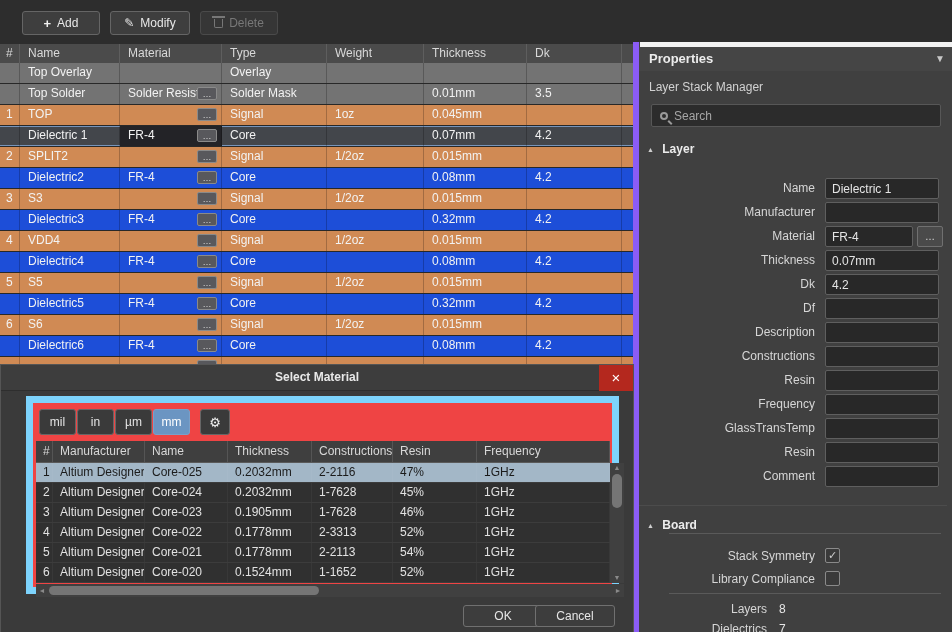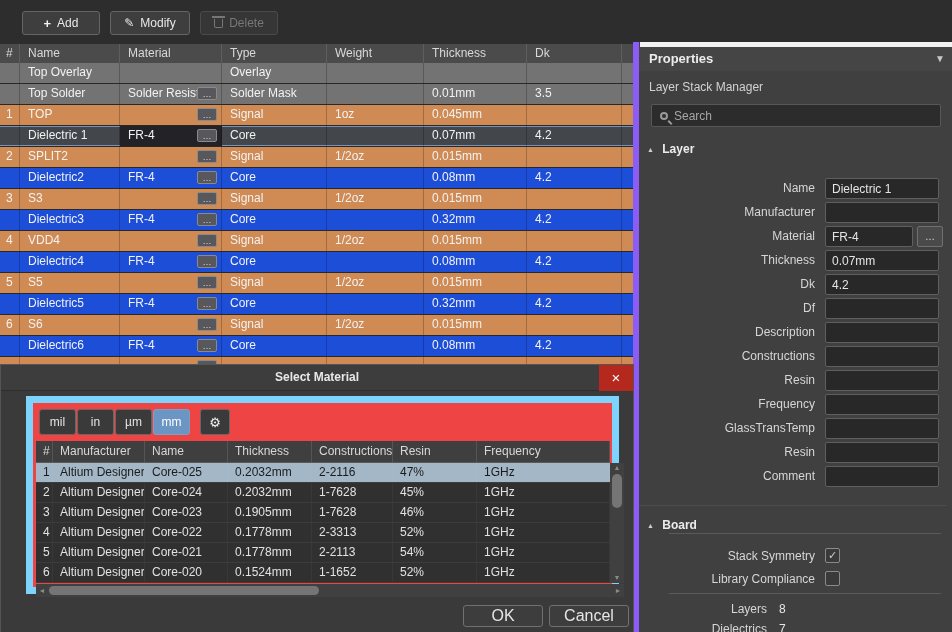--- a/index.html
+++ b/index.html
@@ -56,21 +56,21 @@
   .mtrow.sel > div { color:#1b1b1b; }
 
   .vscroll { position:absolute; left:577px; top:60px; width:14px; height:120px; background:#404040; }
   .vscroll .arrow { position:absolute; left:0; width:14px; height:10px; color:#8a8a8a; font-size:7px; text-align:center; line-height:10px; }
   .vscroll .thumb { position:absolute; left:2px; top:11px; width:10px; height:34px; background:#757575; border-radius:5px; }
   .hscroll { position:absolute; left:3px; top:181px; width:588px; height:13px; background:#404040; }
   .hscroll .arrow { position:absolute; top:0; width:12px; height:13px; color:#8a8a8a; font-size:7px; text-align:center; line-height:13px; }
   .hscroll .thumb { position:absolute; left:13px; top:2px; width:270px; height:9px; background:#757575; border-radius:5px; }
 
   .dlg-btn { position:absolute; top:240px; width:80px; height:22px; background:#3d3d3d; border:1px solid #707070; border-radius:3px;
-             color:#e6e6e6; font-family:inherit; font-size:16px; cursor:default; }
+             color:#e6e6e6; font-family:inherit; font-size:12px; cursor:default; }
 
   
   .props { position:absolute; left:633px; top:42px; width:342px; height:590px; background:#404040; border-left:6px solid #8b5cf6; }
   .props-top-strip { position:absolute; left:1px; top:0; right:0; height:5px; background:#f2f2f2; }
   .props-header { position:absolute; left:0; top:5px; width:100%; height:24px; background:#454545; }
   .props-title { position:absolute; left:10px; top:4px; font-weight:bold; font-size:13px; color:#ececec; }
   .props-hdr-icon { position:absolute; top:6px; color:#c8c8c8; font-size:10px; cursor:default; background:none; border:none; }
   .icon-dd { right:30px; }
   .icon-x { right:10px; font-size:13px; top:4px; }
   .props-subtitle { position:absolute; left:10px; top:38px; color:#d2d2d2; }
@@ -388,21 +388,21 @@
         <span class="thumb"></span>
         <span class="arrow" style="bottom:0;">▼</span>
       </div>
       <div class="hscroll">
         <span class="arrow" style="left:0;">◄</span>
         <span class="thumb"></span>
         <span class="arrow" style="right:0;">►</span>
       </div>
     </div>
     <button class="dlg-btn" style="left:462px;">OK</button>
-    <button class="dlg-btn" style="left:548px;">Cancel</button>
+    <button class="dlg-btn" style="left:534px;">Cancel</button>
   </div>
 
   <div class="props">
     <div class="props-top-strip"></div>
     <div class="props-header">
       <span class="props-title">Properties</span>
       <button class="props-hdr-icon icon-dd">▼</button>
       <button class="props-hdr-icon icon-x">×</button>
     </div>
     <div class="props-subtitle">Layer Stack Manager</div>

